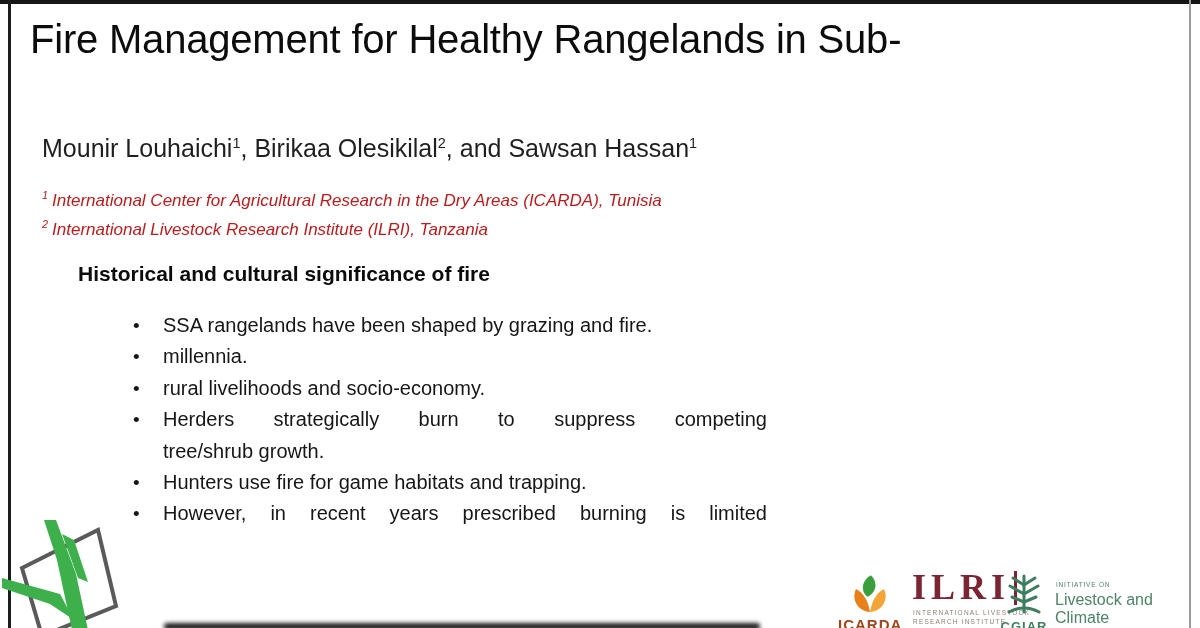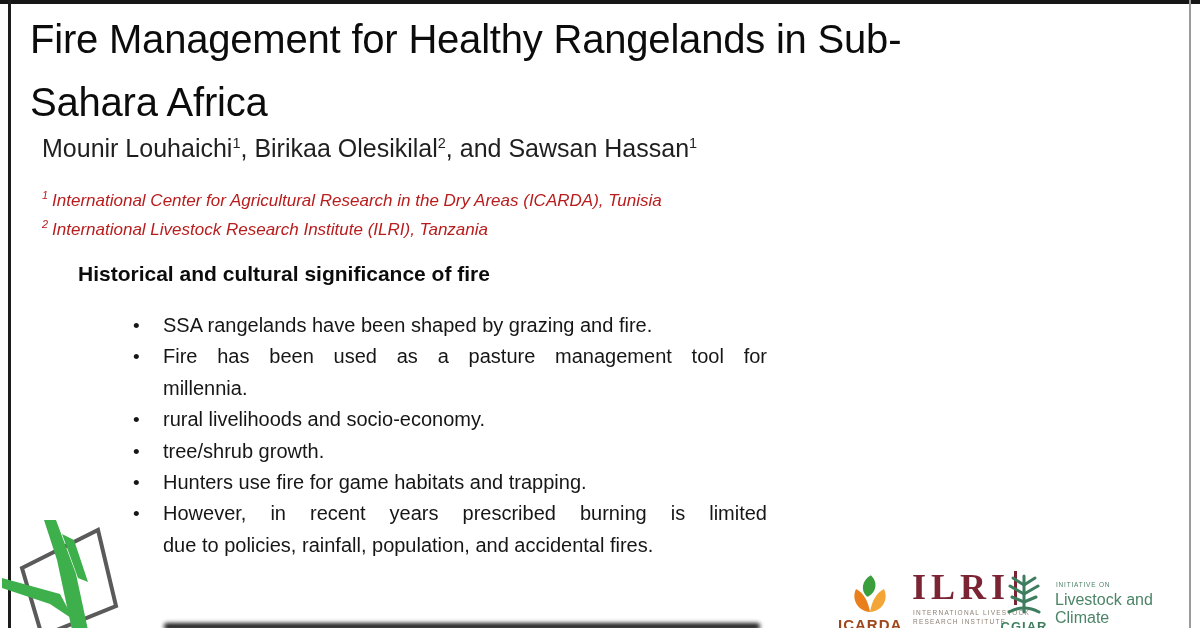--- a/index.html
+++ b/index.html
@@ -63,21 +63,20 @@
 </style>
 </head>
 <body>
 
 <div class="abs top-border"></div>
 <div class="abs left-border"></div>
 <div class="abs right-border"></div>
 
 <div class="abs title">
   <div>Fire Management for Healthy Rangelands in Sub-</div>
-  <div>Sahara Africa</div>
 </div>
 
 <div class="abs authors"><span>Mounir Louhaichi</span><sup>1</sup><span>, Birikaa Olesikilal</span><sup>2</sup><span>, and Sawsan Hassan</span><sup>1</sup></div>
 
 <div class="abs affils">
   <div><sup>1</sup><span>International Center for Agricultural Research in the Dry Areas (ICARDA), Tunisia</span></div>
   <div><sup>2</sup><span>International Livestock Research Institute (ILRI), Tanzania</span></div>
 </div>
 
 <div class="abs heading">Historical and cultural significance of fire</div>
@@ -87,51 +86,50 @@
   <div class="bullet">
     <span class="marker">•</span>
     <div class="btext">
       <div class="bline">SSA rangelands have been shaped by grazing and fire.</div>
     </div>
   </div>
 
   <div class="bullet">
     <span class="marker">•</span>
     <div class="btext">
-      <div class="bline jline">Fire has been used as a pasture management tool for</div>
       <div class="bline">millennia.</div>
     </div>
   </div>
 
   <div class="bullet">
     <span class="marker">•</span>
     <div class="btext">
       <div class="bline">rural livelihoods and socio-economy.</div>
     </div>
   </div>
 
   <div class="bullet">
     <span class="marker">•</span>
     <div class="btext">
+      <div class="bline jline">Herders strategically burn to suppress competing</div>
       <div class="bline">tree/shrub growth.</div>
     </div>
   </div>
 
   <div class="bullet">
     <span class="marker">•</span>
     <div class="btext">
       <div class="bline">Hunters use fire for game habitats and trapping.</div>
     </div>
   </div>
 
   <div class="bullet">
     <span class="marker">•</span>
     <div class="btext">
       <div class="bline jline">However, in recent years prescribed burning is limited</div>
-      <div class="bline">due to policies, rainfall, population, and accidental fires.</div>
     </div>
   </div>
 
 </div>
 
 <div class="abs smear"></div>
 
 <svg class="abs rangeland" viewBox="0 0 128 112">
   <polygon points="20,50 96,12 114,88 40,118" fill="none" stroke-width="4" stroke="#5a5a5a"></polygon>
   <polygon points="42,2 54,2 74,56 86,112 70,112 55,42" fill="#3db04b"></polygon>

